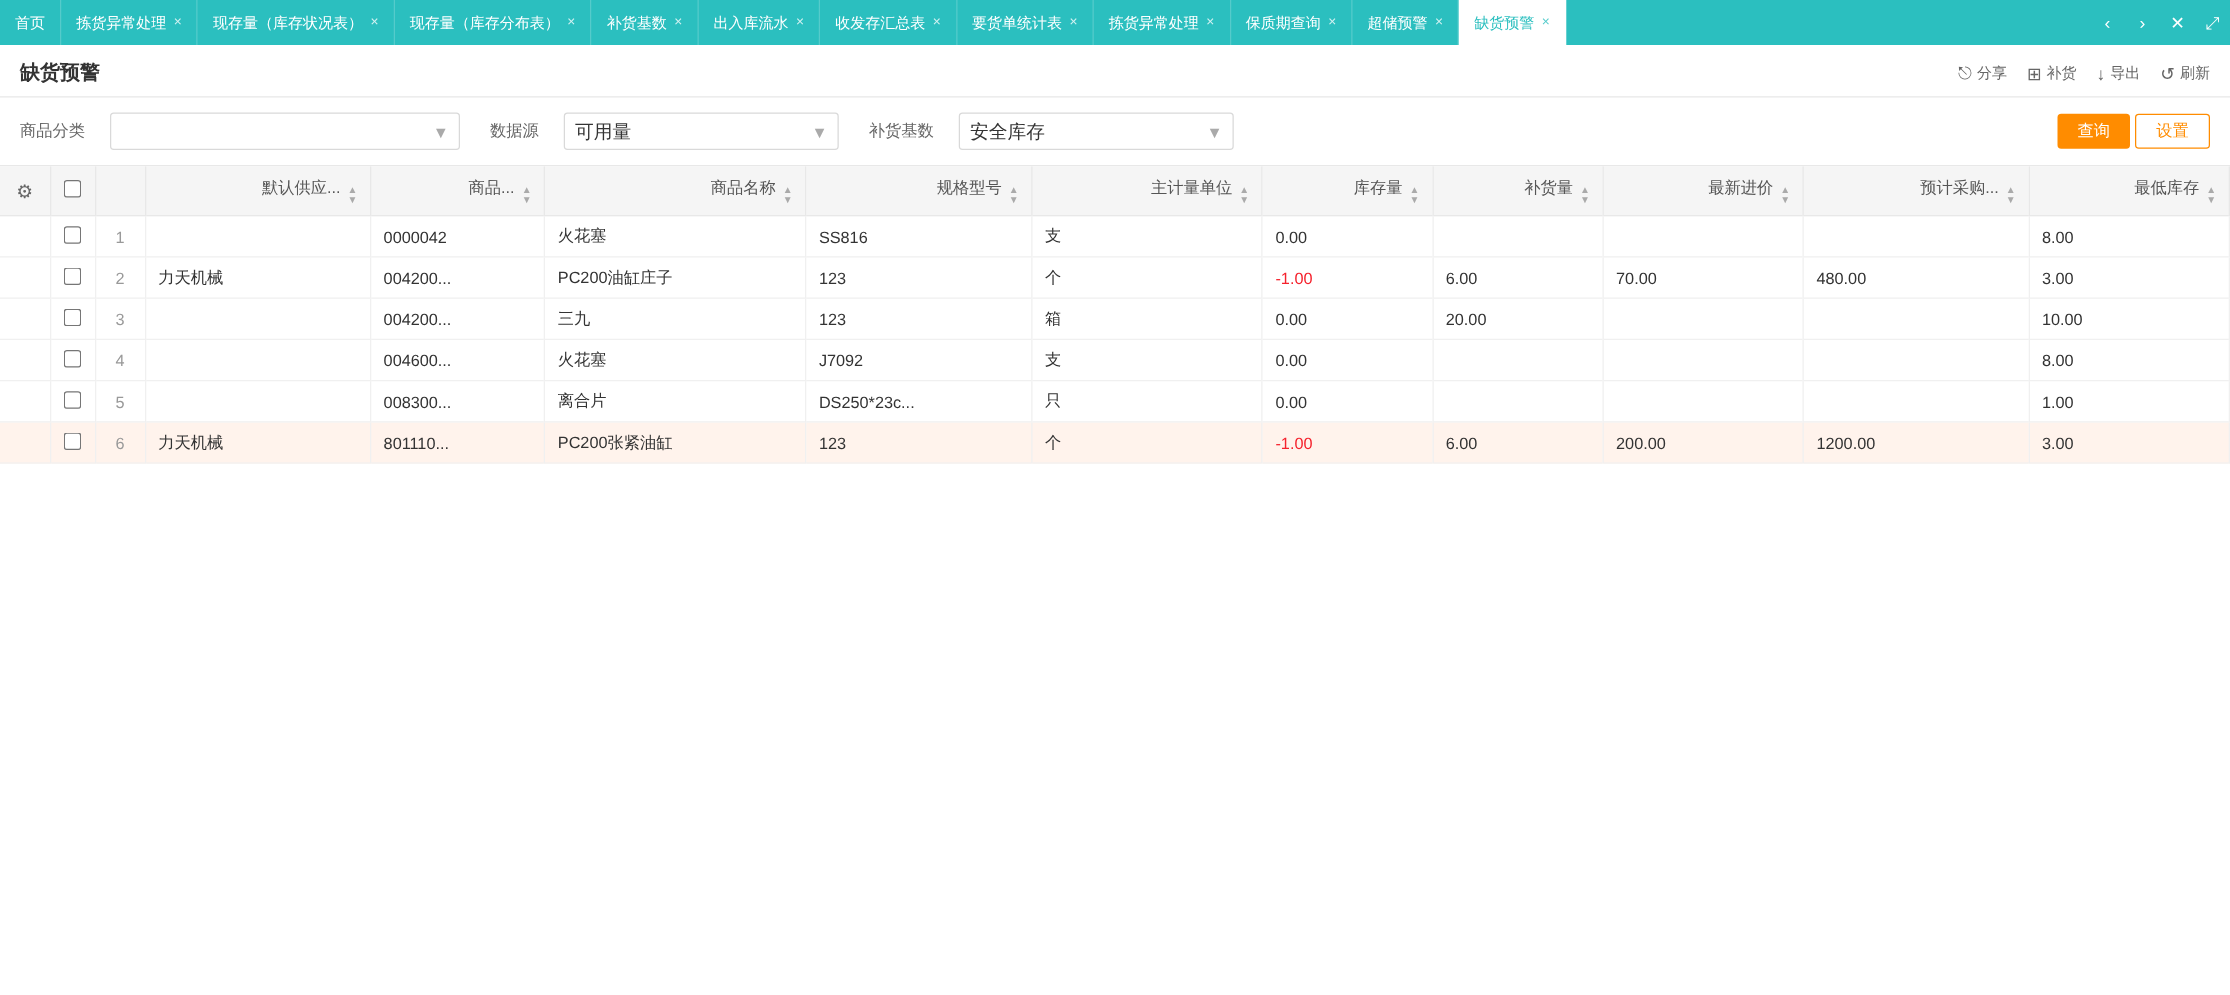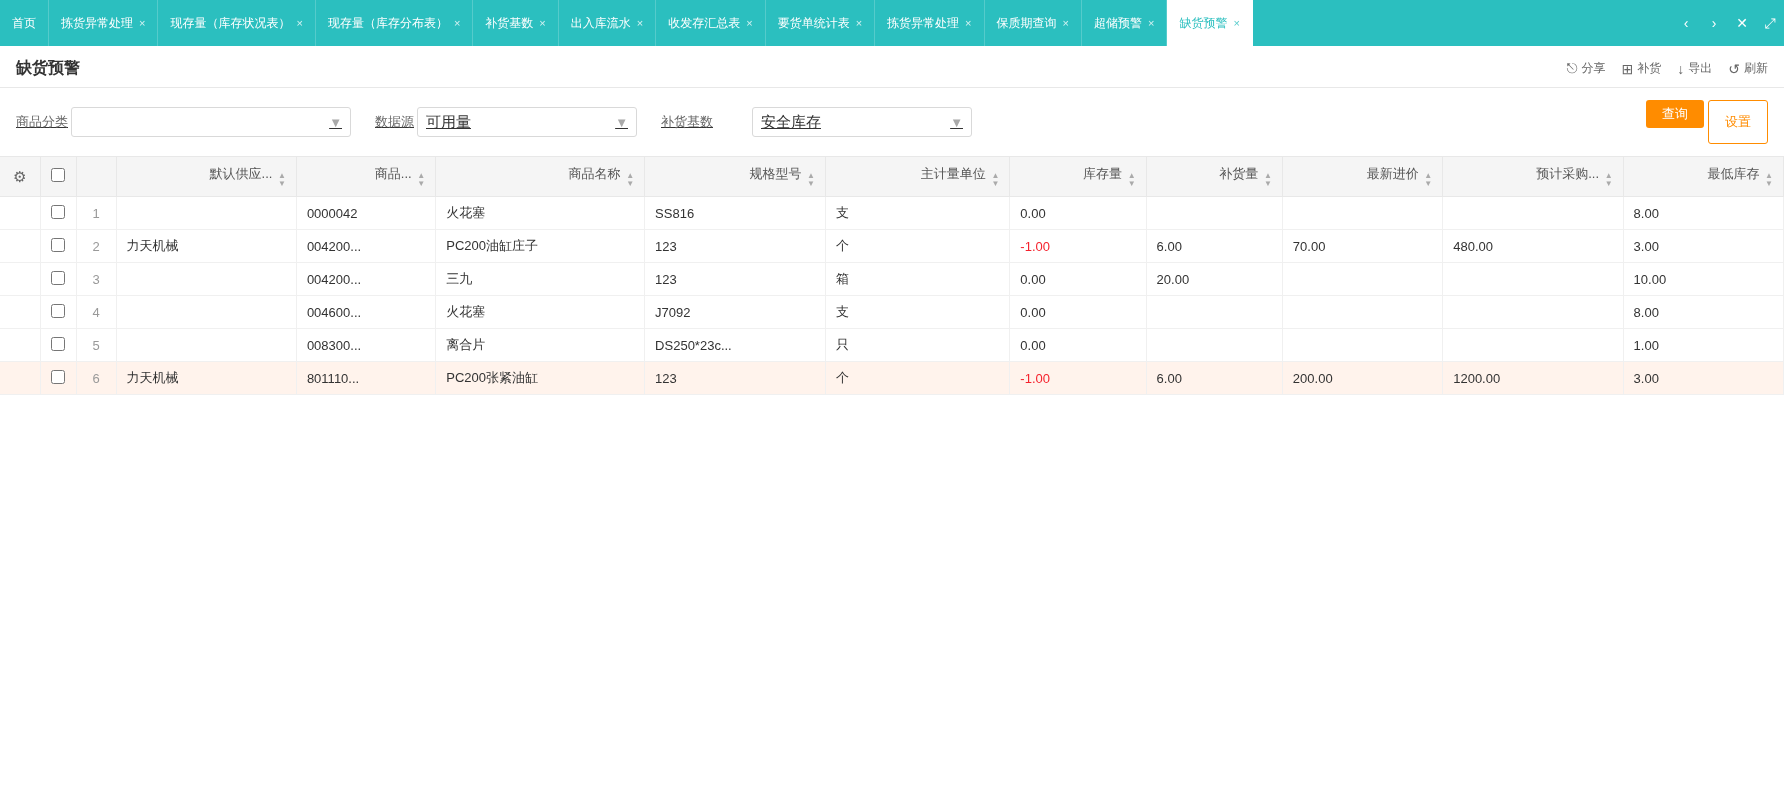--- a/index.html
+++ b/index.html
@@ -3,21 +3,21 @@
   <meta charset="utf-8">
   <style>
     * { box-sizing: border-box; margin: 0; padding: 0; }
     body { font-family: 'Microsoft YaHei', Arial, sans-serif; font-size: 13px; background: #f0f2f5; color: #333; }
 
     
     .tab-bar {
       display: flex;
       align-items: center;
       background: #2bbfbf;
-      height: 46px;
+      height: 36px;
       overflow: hidden;
     }
     .tab-item {
       display: flex;
       align-items: center;
       padding: 0 12px;
       height: 100%;
       color: #fff;
       white-space: nowrap;
       cursor: pointer;
@@ -88,22 +88,21 @@
     .filter-row {
       display: flex;
       align-items: center;
       padding: 12px 16px;
       gap: 24px;
       border-bottom: 1px solid #e8e8e8;
     }
     .filter-group {
       display: flex;
       align-items: center;
-      gap: 3px;
-      text-decoration: underline;
+      gap: 20px;
     }
     .filter-label {
       color: #666;
       font-size: 13px;
       white-space: nowrap;
     }
     .filter-select {
       display: flex;
       align-items: center;
       border: 1px solid #d9d9d9;
@@ -138,21 +137,21 @@
       height: 28px;
     }
     .btn-settings {
       background: #fff;
       color: #ff8c00;
       border: 1px solid #ff8c00;
       border-radius: 3px;
       padding: 4px 16px;
       cursor: pointer;
       font-size: 13px;
-      height: 44px;
+      height: 28px;
     }
 
     
     .table-container {
       padding: 0;
       overflow-x: auto;
     }
     table {
       width: 100%;
       border-collapse: collapse;
@@ -311,21 +310,21 @@
     <div class="filter-group">
       <span class="filter-label">数据源</span>
       <div class="filter-select" style="min-width:220px;">
         <span class="filter-select-value">可用量</span>
         <span style="color:#aaa;">▼</span>
       </div>
     </div>
 
     <div class="filter-group">
       <span class="filter-label">补货基数</span>
-      <div class="filter-select" style="min-width:220px;margin-left:36px;">
+      <div class="filter-select" style="min-width:220px;">
         <span class="filter-select-value">安全库存</span>
         <span style="color:#aaa;">▼</span>
       </div>
     </div>
 
     <div class="filter-actions">
       <button class="btn-query">查询</button>
       <button class="btn-settings">设置</button>
     </div>
   </div>

